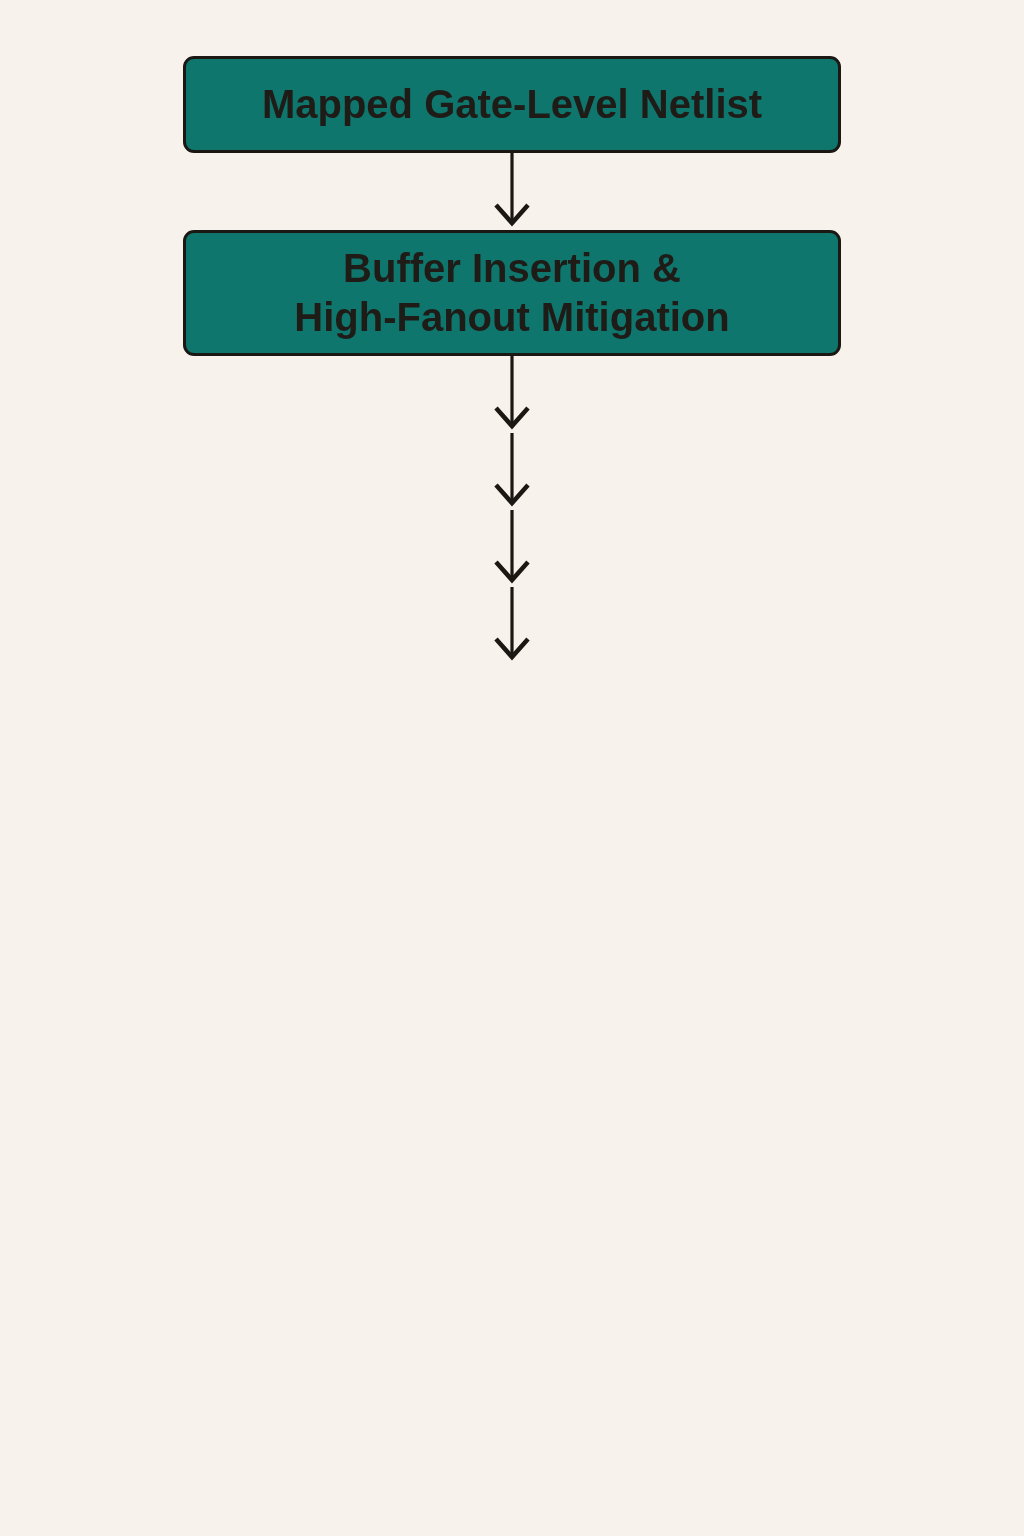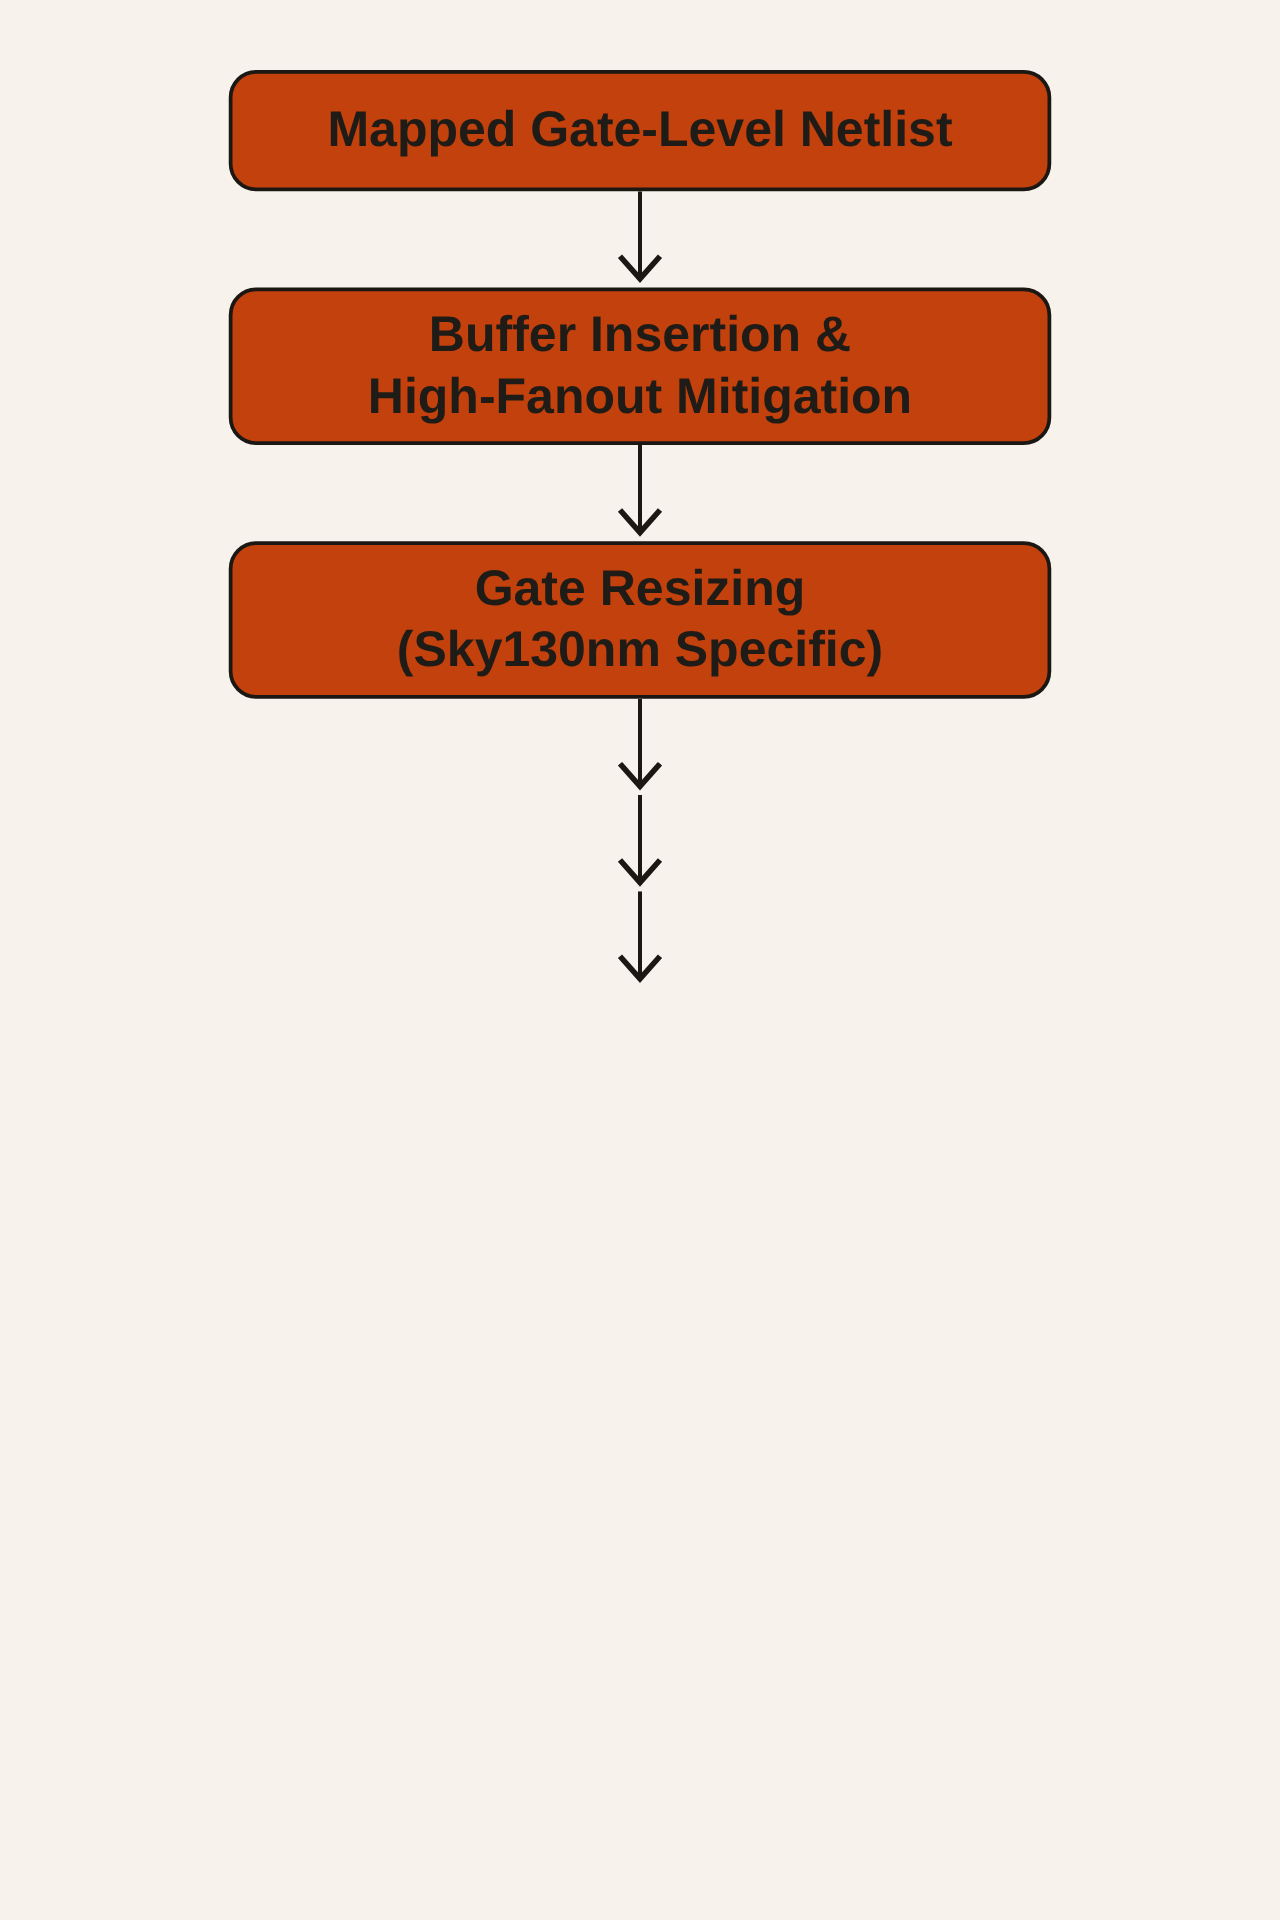--- a/index.html
+++ b/index.html
@@ -31,23 +31,23 @@
   }
   .flow {
     margin-top: 56px;
     display: flex;
     flex-direction: column;
     align-items: center;
   }
   .node {
     width: 658px;
     box-sizing: border-box;
-    background: #c2410c;
+    background: #0f766e;
     border: 3.5px solid #1b1814;
-    border-radius: 22px;
+    border-radius: 11px;
     display: flex;
     align-items: center;
     justify-content: center;
     text-align: center;
     font-size: 40px;
     font-weight: 600;
     line-height: 1.22;
     color: #1f1c18;
     white-space: pre-line;
   }
@@ -81,22 +81,20 @@
     <div class="node double">Buffer Insertion &amp;
 High-Fanout Mitigation</div>
 
     <div class="arrow">
       <svg width="48" height="77" viewBox="0 0 48 77">
         <line x1="24" y1="0" x2="24" y2="69" stroke="#1b1814" stroke-width="3.2"></line>
         <polyline points="8,52 24,70 40,52" fill="none" stroke="#1b1814" stroke-width="4.5"></polyline>
       </svg>
     </div>
 
-    <div class="node double">Gate Resizing
-(Sky130nm Specific)</div>
 
     <div class="arrow">
       <svg width="48" height="77" viewBox="0 0 48 77">
         <line x1="24" y1="0" x2="24" y2="69" stroke="#1b1814" stroke-width="3.2"></line>
         <polyline points="8,52 24,70 40,52" fill="none" stroke="#1b1814" stroke-width="4.5"></polyline>
       </svg>
     </div>
 
 
     <div class="arrow">

